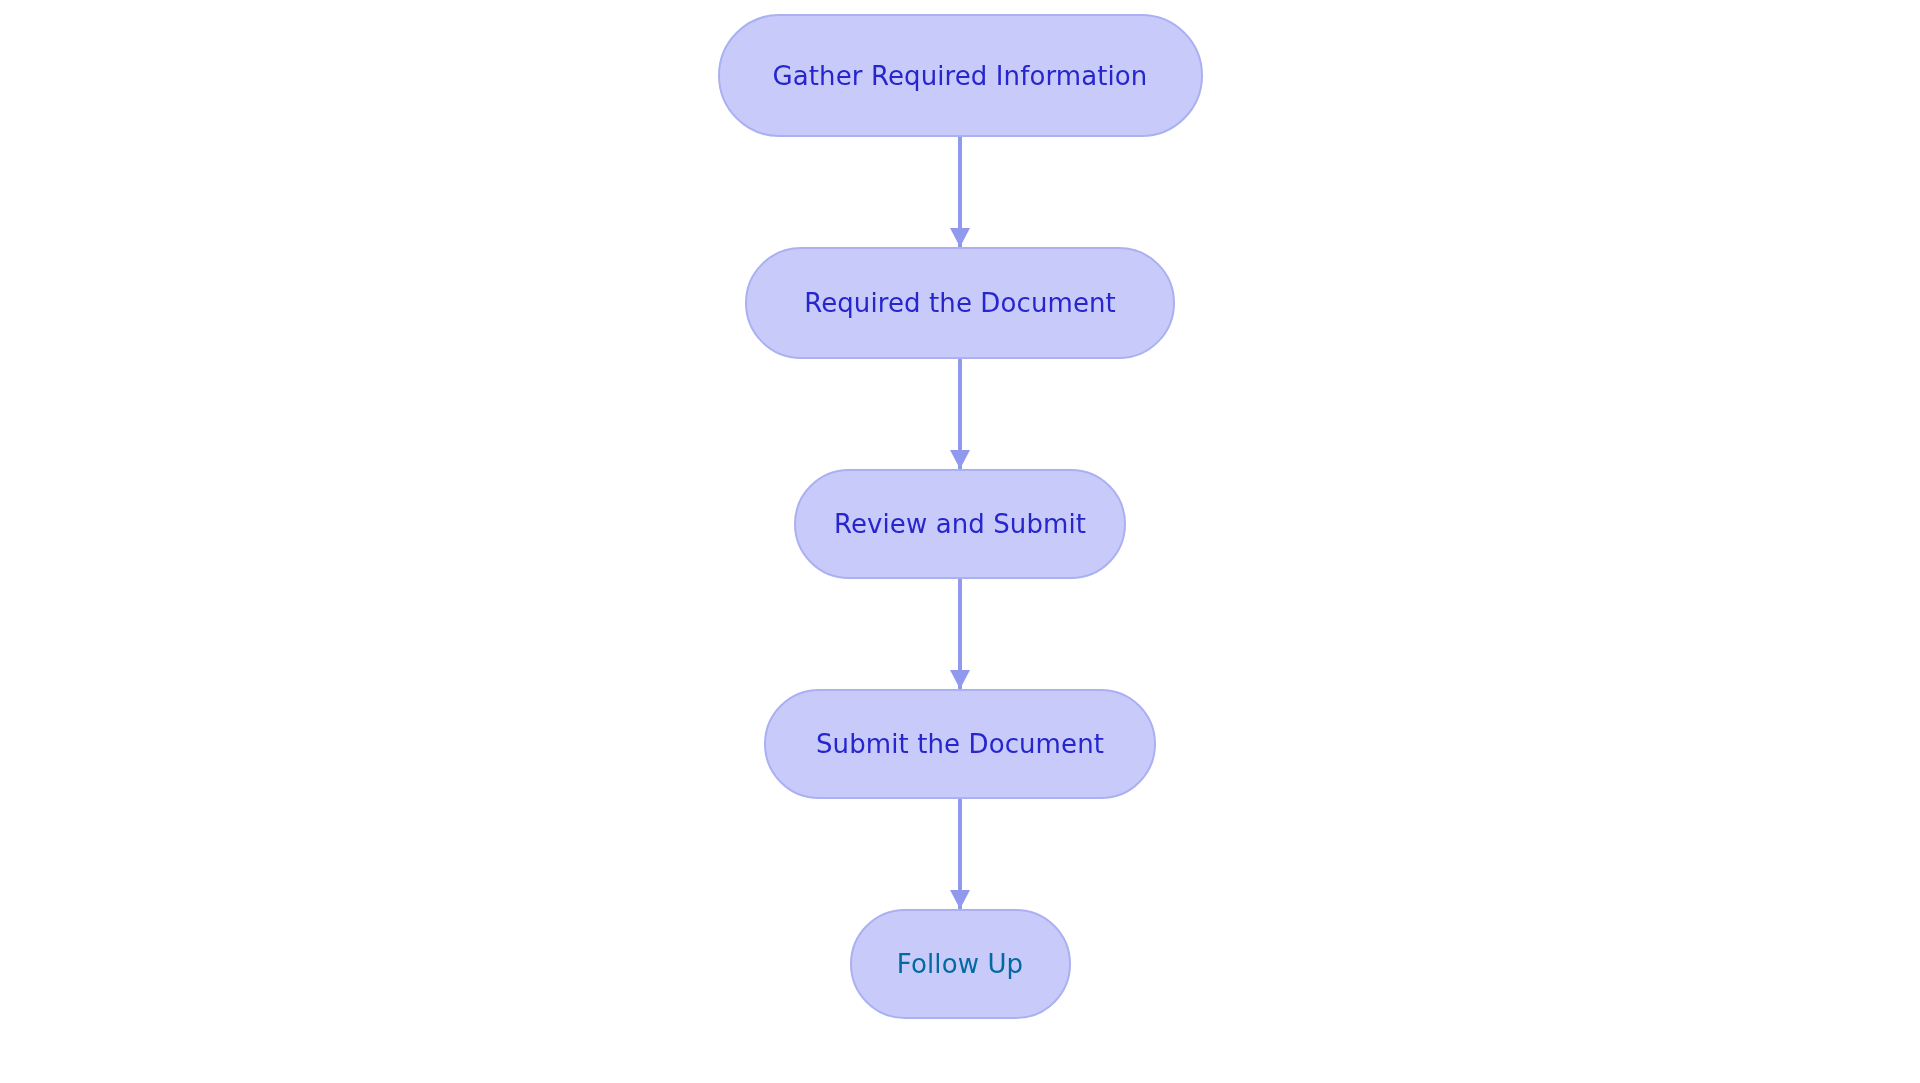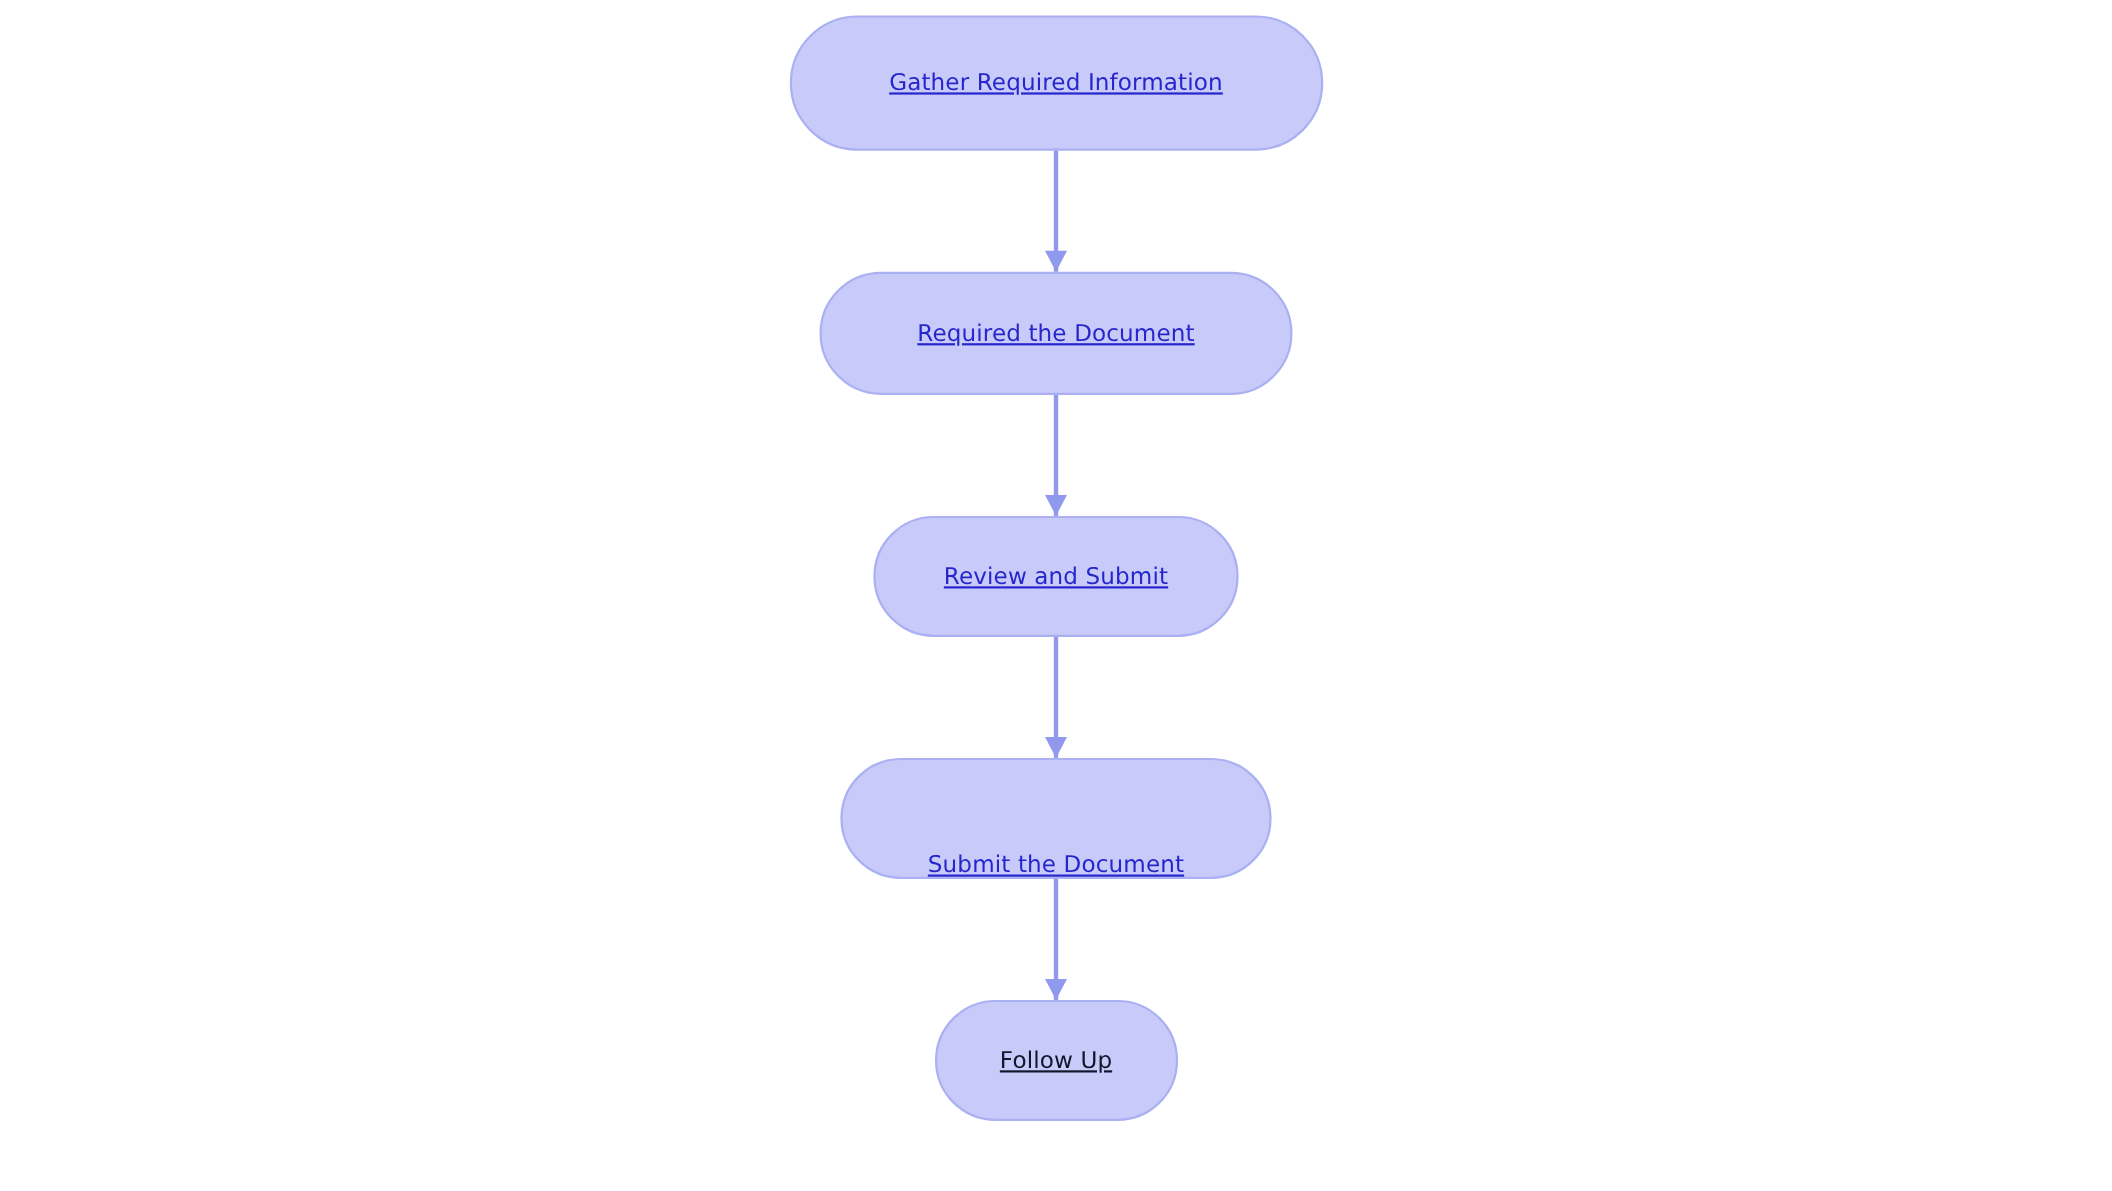--- a/index.html
+++ b/index.html
@@ -35,26 +35,25 @@
 
   .node {
     box-sizing: border-box;
     display: flex;
     align-items: center;
     justify-content: center;
     background: #c8cbfa;
     border: 2px solid #a21caf;
     border-radius: 999px;
     color: #2626cc;
-    font-size: 21px;
+    font-size: 26px;
     font-weight: 400;
     letter-spacing: 0.1px;
     white-space: nowrap;
     line-height: 1;
-    text-decoration: underline;
   }
 
   .node-label {
     display: block;
     padding: 0 2px;
   }
 
   .connector {
     position: relative;
     width: 4px;
@@ -107,27 +106,27 @@
 
     <div class="node" id="node-3" style="width: 332px; height: 110px; background: rgb(200, 203, 250); border-color: rgb(170, 176, 242); color: rgb(38, 38, 204);">
       <span class="node-label">Review and Submit</span>
     </div>
 
     <div class="connector" id="conn-3" style="height: 110px;">
       <div class="connector-line" style="height: 110px; background: rgb(144, 153, 238);"></div>
       <div class="connector-head" style="border-top-color: rgb(144, 153, 238);"></div>
     </div>
 
-    <div class="node" id="node-4" style="width: 392px; height: 110px; background: rgb(200, 203, 250); border-color: rgb(170, 176, 242); color: rgb(38, 38, 204); align-items: flex-end;">
+    <div class="node" id="node-4" style="width: 392px; height: 110px; background: rgb(200, 203, 250); border-color: rgb(170, 176, 242); color: rgb(38, 38, 204);">
       <span class="node-label">Submit the Document</span>
     </div>
 
     <div class="connector" id="conn-4" style="height: 110px;">
       <div class="connector-line" style="height: 110px; background: rgb(144, 153, 238);"></div>
       <div class="connector-head" style="border-top-color: rgb(144, 153, 238);"></div>
     </div>
 
-    <div class="node" id="node-5" style="width: 221px; height: 110px; background: rgb(200, 203, 250); border-color: rgb(170, 176, 242); color: #0f172a;">
+    <div class="node" id="node-5" style="width: 221px; height: 110px; background: rgb(200, 203, 250); border-color: rgb(170, 176, 242); color: #0369a1;">
       <span class="node-label">Follow Up</span>
     </div>
 
   </div>
 </div>
 
 </body></html>

